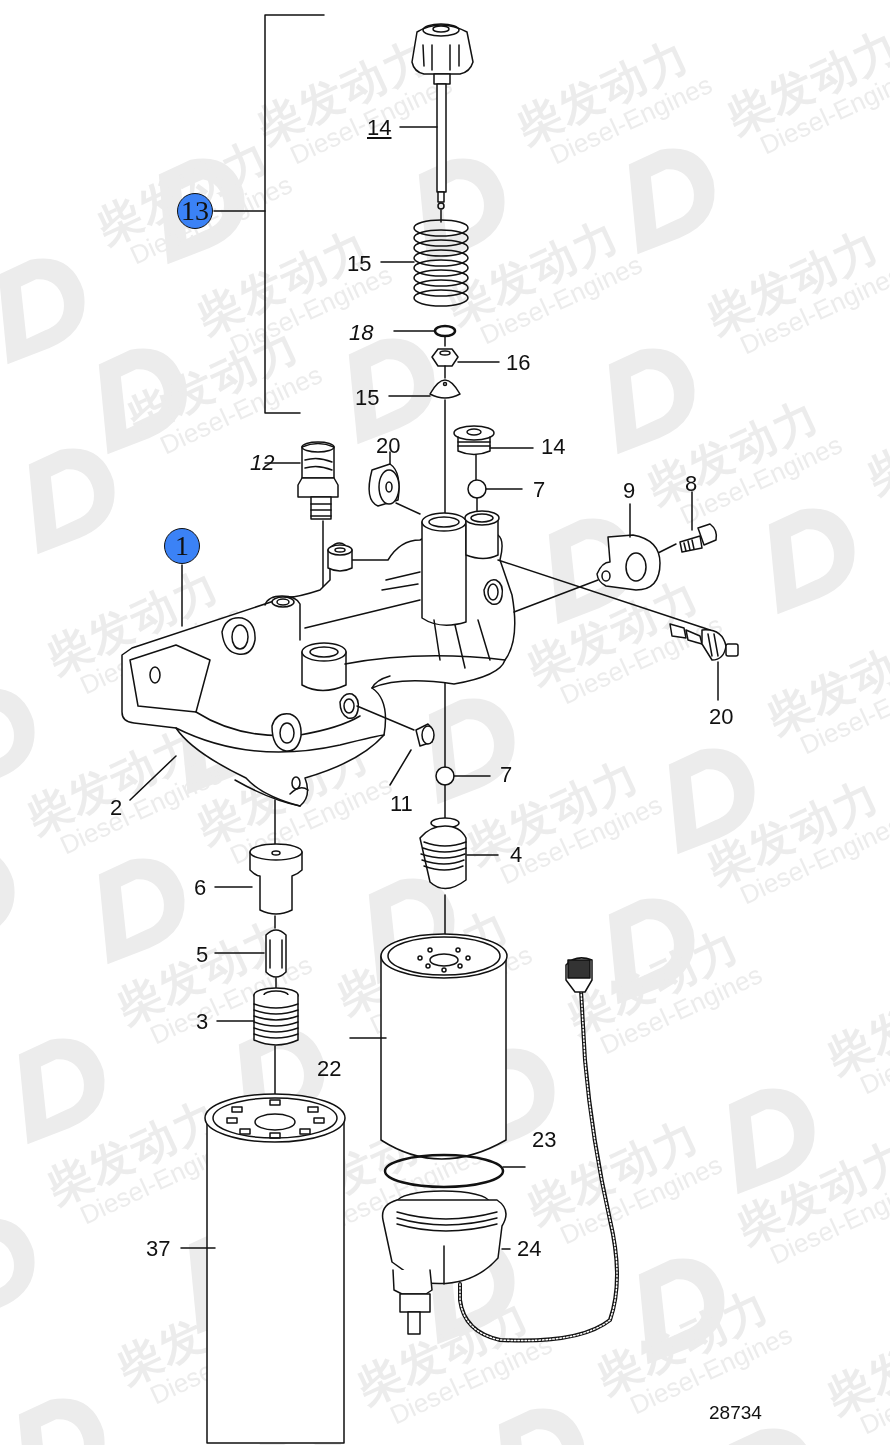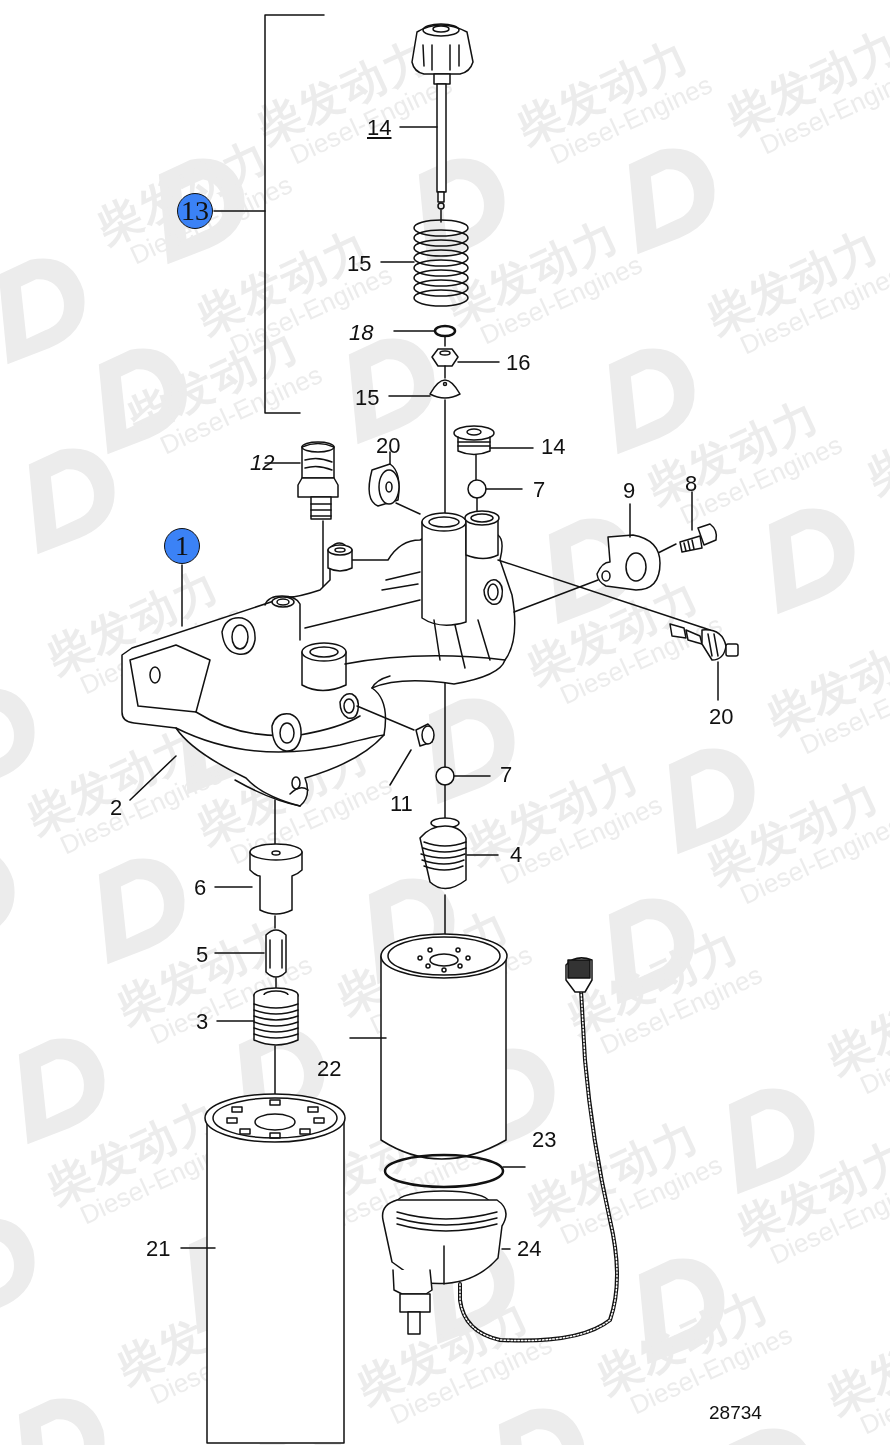--- a/index.html
+++ b/index.html
@@ -536,21 +536,21 @@
       <div class="lbl" style="left: 541px; top: 436px;">14</div>
       <div class="lbl" style="left: 390px; top: 793px; text-align: center;">11</div>
       <div class="lbl" style="left: 250px; top: 452px; font-style: italic;">12</div>
       <div class="lbl" style="left: 367px; top: 117px; text-decoration: underline;">14</div>
       <div class="lbl" style="left: 347px; top: 253px;">15</div>
       <div class="lbl" style="left: 506px; top: 352px;">16</div>
       <div class="lbl" style="left: 355px; top: 387px;">15</div>
       <div class="lbl" style="left: 349px; top: 322px; font-style: italic;">18</div>
       <div class="lbl" style="left: 709px; top: 706px;">20</div>
       <div class="lbl" style="left: 376px; top: 435px;">20</div>
-      <div class="lbl" style="left: 146px; top: 1238px;">21</div>
+      <div class="lbl" style="left: 146px; top: 1238px;">37</div>
       <div class="lbl" style="left: 317px; top: 1028px; margin-top: 30px;">22</div>
       <div class="lbl" style="left: 532px; top: 1129px;">23</div>
       <div class="lbl" style="left: 517px; top: 1238px;">24</div>
       <div class="circ" style="left: 164px; top: 528px;">1</div>
       <div class="circ" style="left: 177px; top: 193px;">13</div>
     </div>
 
   <div class="fig" style="left:709px;top:1366px;margin-top:36px;">28734</div>
 </div>
 

